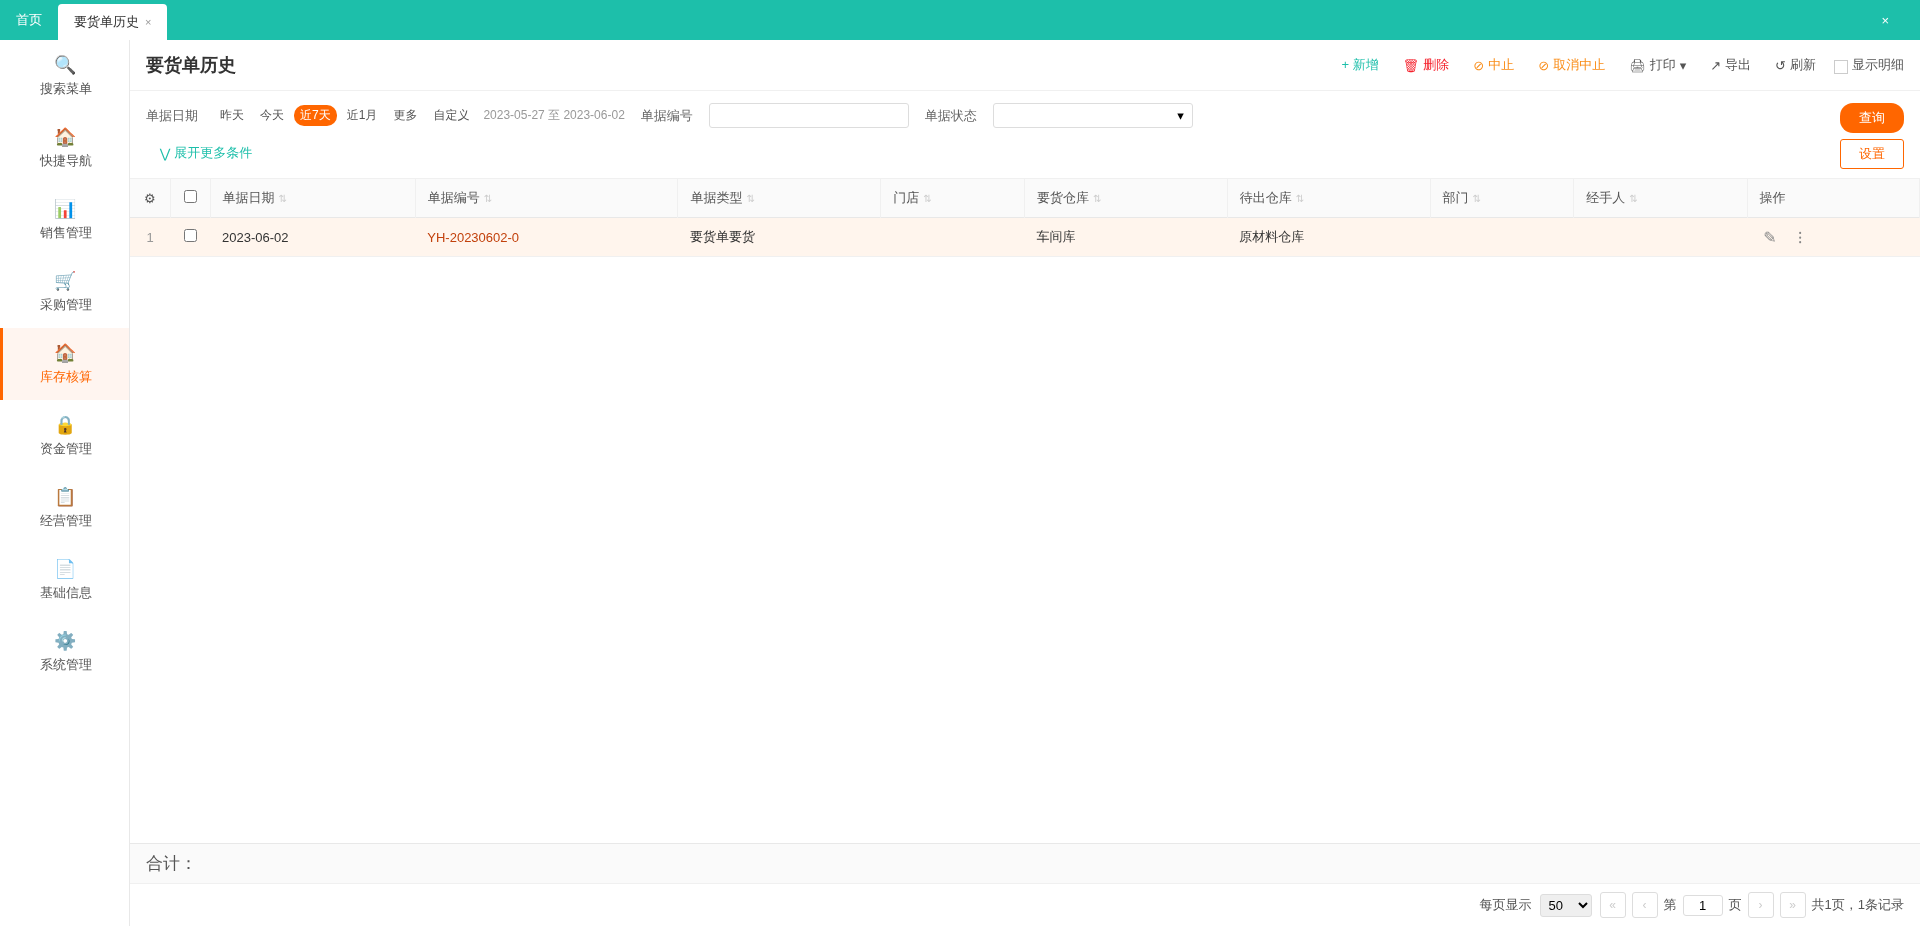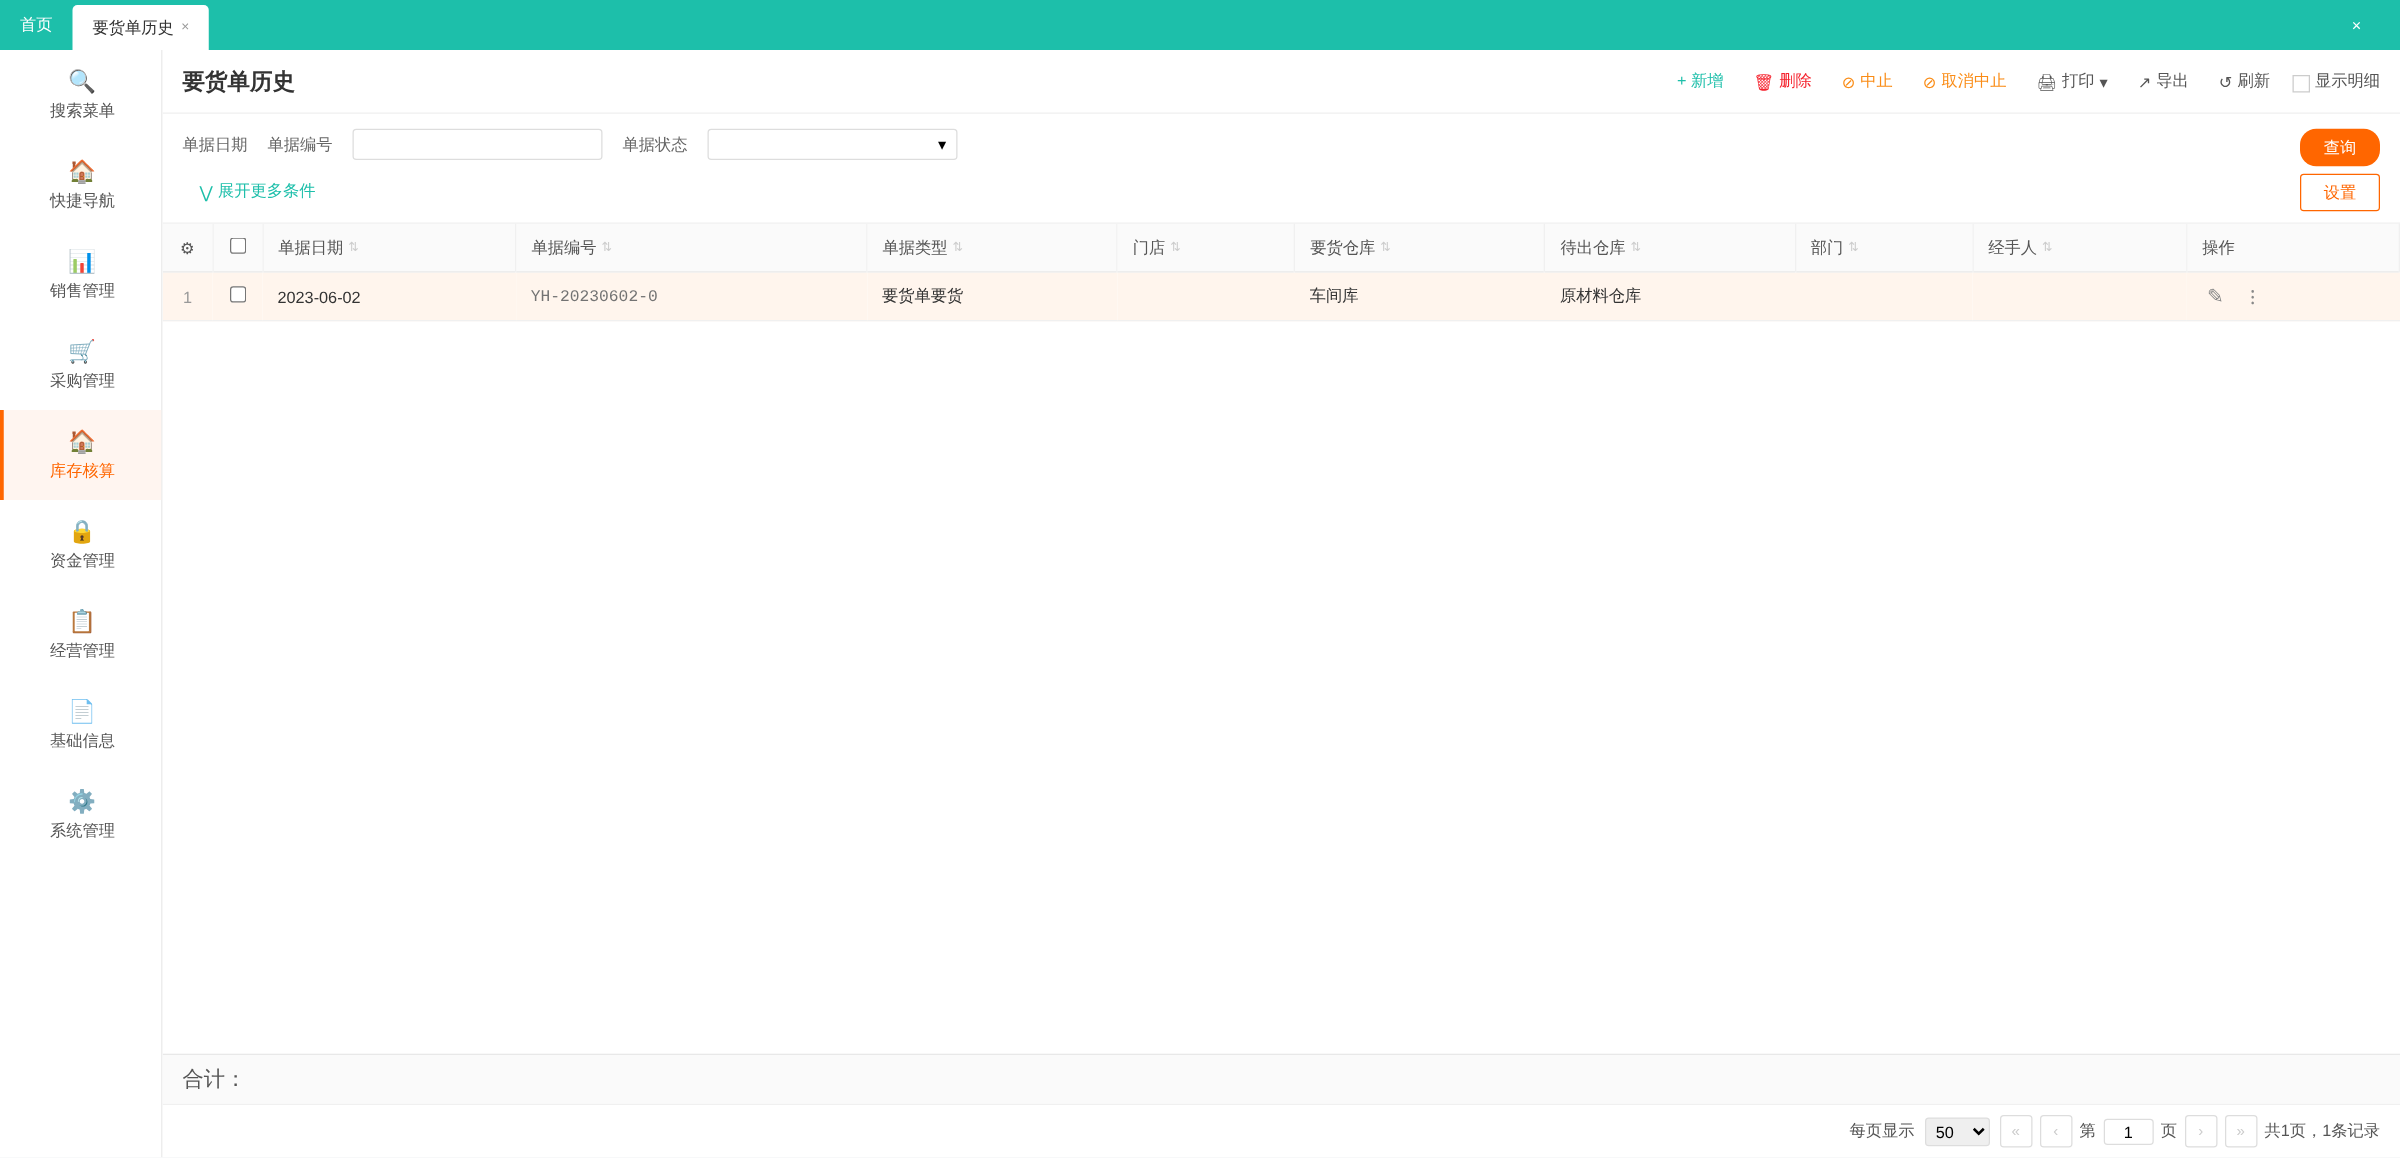--- a/index.html
+++ b/index.html
@@ -268,21 +268,21 @@
       border-bottom: 1px solid #f0f0f0;
     }
     tbody tr.selected { background: #fff5ed; }
     tbody td {
       padding: 8px 12px;
       color: #333;
       white-space: nowrap;
     }
     tbody td:first-child { text-align: center; color: #999; }
     tbody td:nth-child(2) { text-align: center; }
-    .link-text { color: #737373; cursor: pointer; text-decoration: none; font-family: Liberation Mono, monospace; }
+    .link-text { color: #c2410c; cursor: pointer; text-decoration: none; }
 
     
     .action-icons {
       display: flex;
       gap: 8px;
       align-items: center;
     }
     .action-icon {
       cursor: pointer;
       color: #888;
@@ -497,20 +497,29 @@
           </div>
         </div>
       </div>
 
       <div class="filter-area">
         <div class="filter-section">
           <div class="filter-fields">
             <div class="filter-row">
 
               <span class="filter-label">单据日期</span>
+              <div class="filter-date-btns">
+                <span class="date-btn">昨天</span>
+                <span class="date-btn">今天</span>
+                <span class="date-btn active">近7天</span>
+                <span class="date-btn">近1月</span>
+                <span class="date-btn">更多</span>
+                <span class="date-btn">自定义</span>
+                <span class="date-range">2023-05-27 至 2023-06-02</span>
+              </div>
 
               <span class="filter-label">单据编号</span>
               <input class="filter-input" type="text" style="">
 
               <span class="filter-label">单据状态</span>
               <div class="filter-select-wrap">
                 <span></span>
                 <span>▾</span>
               </div>
             </div>

